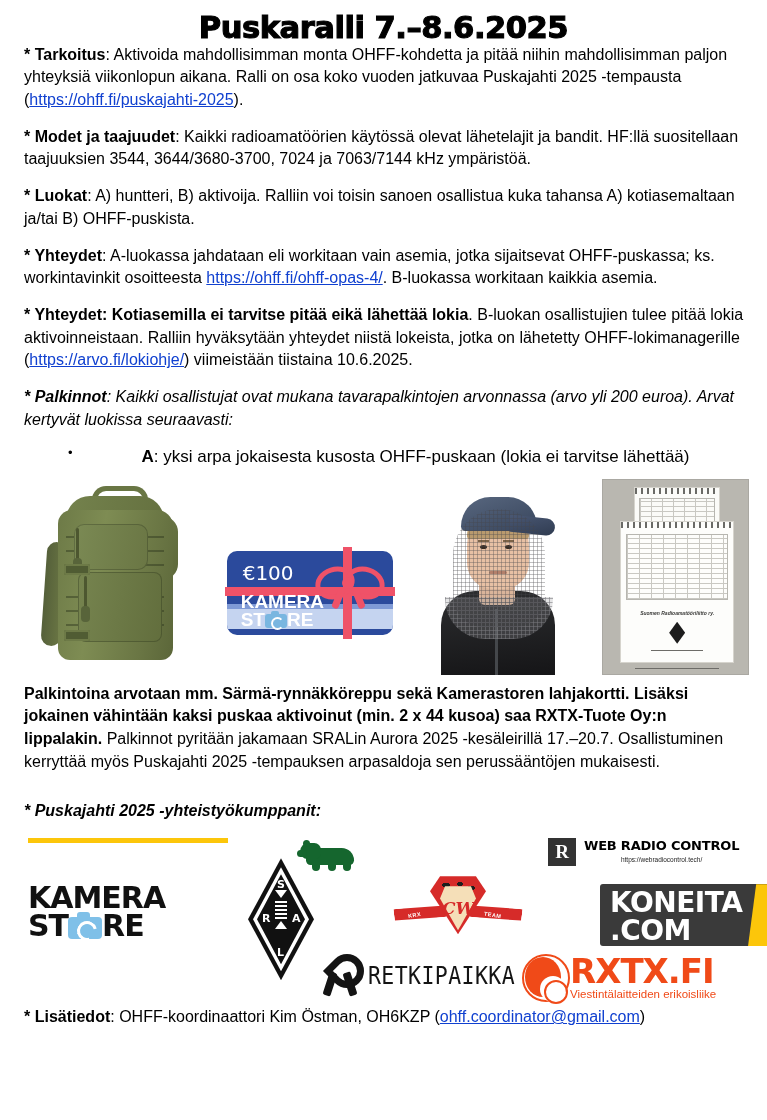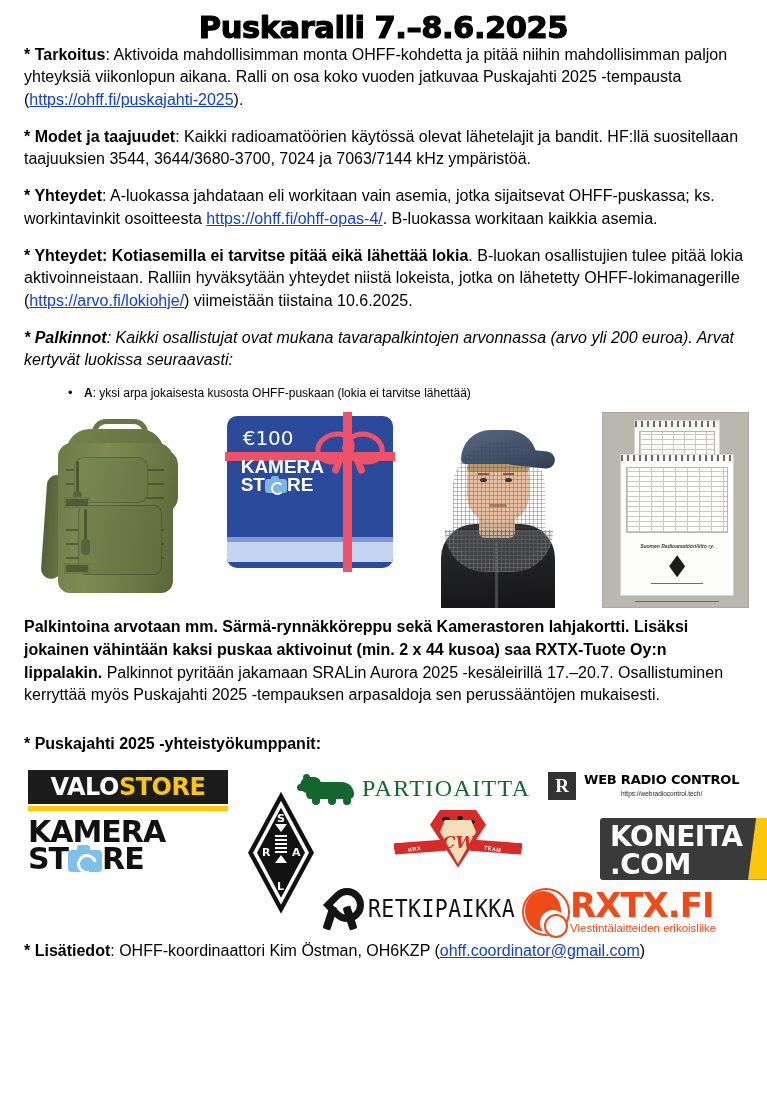--- a/index.html
+++ b/index.html
@@ -34,22 +34,23 @@
   }
   p.para.tight{margin-bottom:13px;font-style:italic;}
   b{font-weight:bold;}
   a.lnk{color:#1040d0;text-decoration:underline;}
   ul.bullets{
     margin:2px 0 0 0;
     padding-left:46px;
     list-style:none;
   }
   ul.bullets li{
-    font-size:12px;line-height:1.42;margin:0 0 1px 0;position:relative;
+    font-size:17px;line-height:1.42;margin:0 0 1px 0;position:relative;
     padding-left:14px;
+    text-align:center;
   }
   ul.bullets li:before{
     content:"\2022";position:absolute;left:-2px;top:-1px;font-size:13px;
   }
 
   
   .prizes{
     display:flex;align-items:flex-end;
     padding:6px 18px 0 22px;
     height:205px;box-sizing:border-box;
@@ -105,21 +106,21 @@
   }
   .bp-zip{
     position:absolute;width:3px;height:38px;background:#4d5730;border-radius:2px;
   }
   .bp-zip:after{
     content:"";position:absolute;left:-3px;bottom:-8px;width:9px;height:16px;
     background:#58643a;border-radius:4px;
   }
 
   
-  .giftcard{width:168px;height:152px;position:relative;margin-left:28px;margin-bottom:40px;}
+  .giftcard{width:168px;height:84px;position:relative;margin-left:28px;margin-bottom:40px;}
   .gc-base{
     position:absolute;inset:0;background:#2b4a9c;border-radius:10px;overflow:hidden;
   }
   .gc-lightband{
     position:absolute;left:0;right:0;bottom:6px;height:20px;background:#c5d4f0;
   }
   .gc-lightband2{
     position:absolute;left:0;right:0;bottom:26px;height:5px;background:#7f9ad6;
   }
   .gc-price{
@@ -441,20 +442,23 @@
   <div class="content">
 
     <p class="para">
       <b>* Tarkoitus</b><span>: Aktivoida mahdollisimman monta OHFF-kohdetta ja pitää niihin mahdollisimman paljon yhteyksiä viikonlopun aikana. Ralli on osa koko vuoden jatkuvaa Puskajahti 2025 -tempausta (</span><a class="lnk" href="#">https://ohff.fi/puskajahti-2025</a><span>).</span>
     </p>
 
     <p class="para">
       <b>* Modet ja taajuudet</b><span>: Kaikki radioamatöörien käytössä olevat lähetelajit ja bandit. HF:llä suositellaan taajuuksien 3544, 3644/3680-3700, 7024 ja 7063/7144 kHz ympäristöä.</span>
     </p>
 
+    <p class="para">
+      <b>* Luokat</b><span>: A) huntteri, B) aktivoija. Ralliin voi toisin sanoen osallistua kuka tahansa A) kotiasemaltaan ja/tai B) OHFF-puskista.</span>
+    </p>
 
     <p class="para">
       <b>* Yhteydet</b><span>: A-luokassa jahdataan eli workitaan vain asemia, jotka sijaitsevat OHFF-puskassa; ks. workintavinkit osoitteesta </span><a class="lnk" href="#">https://ohff.fi/ohff-opas-4/</a><span>. B-luokassa workitaan kaikkia asemia.</span>
     </p>
 
     <p class="para">
       <b>* Yhteydet</b><b>: Kotiasemilla ei tarvitse pitää eikä lähettää lokia</b><span>. B-luokan osallistujien tulee pitää lokia aktivoinneistaan. Ralliin hyväksytään yhteydet niistä lokeista, jotka on lähetetty OHFF-lokimanagerille (</span><a class="lnk" href="#">https://arvo.fi/lokiohje/</a><span>) viimeistään tiistaina 10.6.2025.</span>
     </p>
 
     <p class="para tight">
@@ -543,31 +547,28 @@
         <div class="lb-line" style="left:30px;top:128px;width:52px;"></div>
         <div class="lb-line" style="left:14px;top:146px;width:84px;"></div>
       </div>
     </div>
   </div>
 
   <div class="content">
     <p class="para" style="margin-top:8px;">
       <b>Palkintoina arvotaan mm. Särmä-rynnäkköreppu sekä Kamerastoren lahjakortti. Lisäksi jokainen vähintään kaksi puskaa aktivoinut (min. 2 x 44 kusoa) saa RXTX-Tuote Oy:n lippalakin.</b><span> Palkinnot pyritään jakamaan SRALin Aurora 2025 -kesäleirillä 17.–20.7. Osallistuminen kerryttää myös Puskajahti 2025 -tempauksen arpasaldoja sen perussääntöjen mukaisesti.</span>
     </p>
-    <p class="para" style="margin-top:26px;margin-bottom:2px;">
+    <p class="para" style="margin-top:26px;margin-bottom:2px;font-style:italic;">
       <b>* Puskajahti 2025 -yhteistyökumppanit:</b>
     </p>
   </div>
 
   <div class="sponsors">
 
     <div class="logo valostore">
-      <div class="vs-bar">
-        <span class="vs-white">VALO</span><span class="vs-yellow">STORE</span>
-      </div>
       <div class="vs-underline"></div>
     </div>
 
     <div class="logo kamerastore">
       <div class="ks-l1">KAMERA</div>
       <div class="ks-l2"><span>ST</span><span class="ks-cam"></span><span>RE</span></div>
     </div>
 
 
     <div class="logo sral">
@@ -588,21 +589,20 @@
     <div class="logo partioaitta">
       <div class="pa-bear">
         <div class="body"></div>
           <div class="head"></div>
           <div class="ear"></div>
           <div class="snout"></div>
         <div class="leg a"></div>
           <div class="leg b"></div>
           <div class="leg c"></div>
       </div>
-      <div class="pa-txt">PARTIOAITTA</div>
     </div>
 
     <div class="logo cwteam">
       <div class="cw-band l"></div>
       <div class="cw-band r"></div>
       <div class="cw-shield"></div>
       <div class="cw-map"></div>
       <div class="cw-inner"></div>
       <div class="cw-letters">CW</div>
       <span class="cw-bandtxt l">KRX</span>

